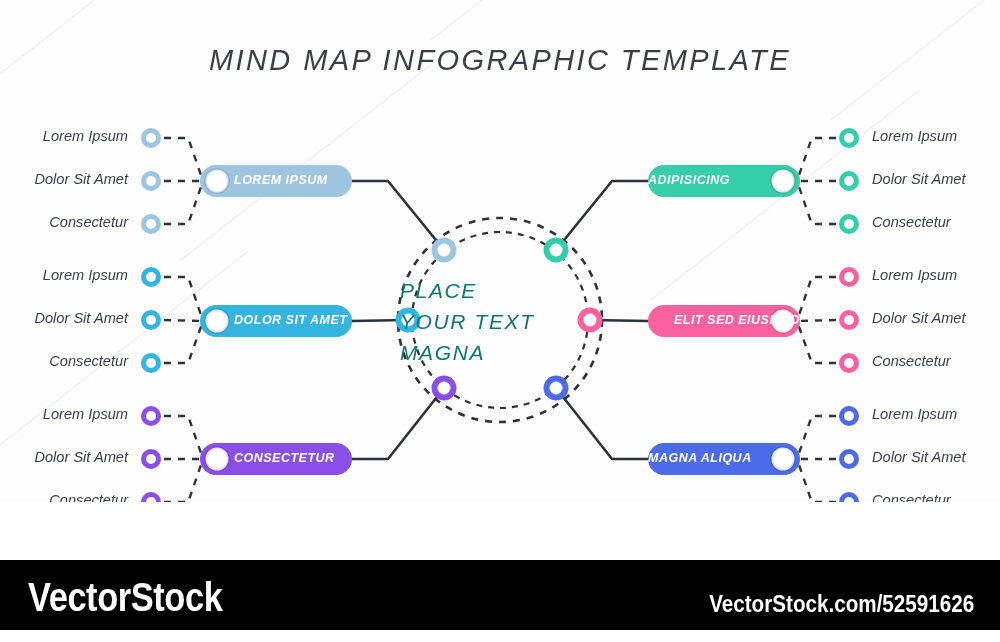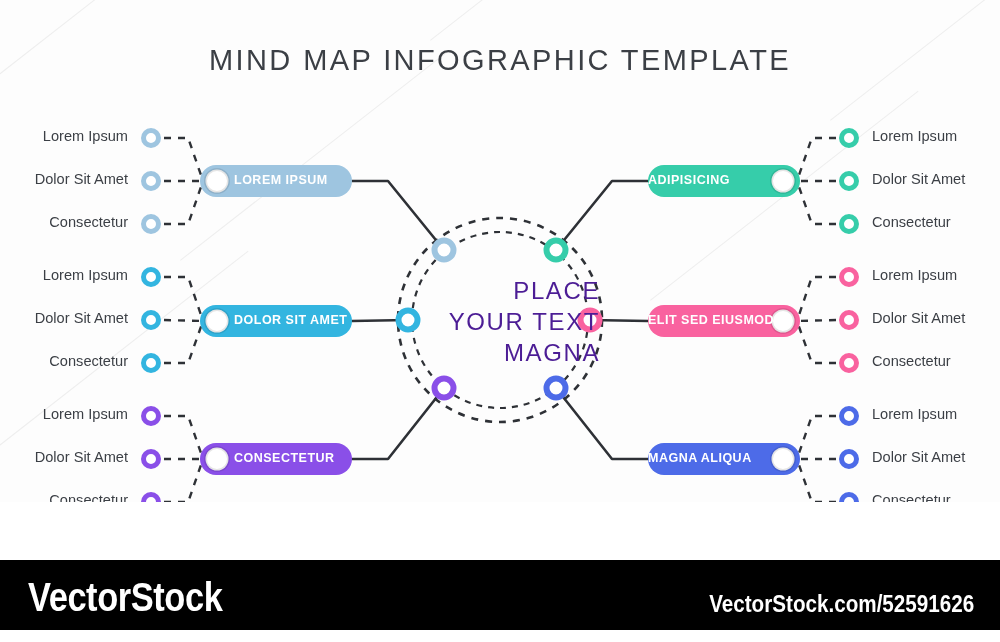--- a/index.html
+++ b/index.html
@@ -3,39 +3,39 @@
 <meta charset="utf-8">
 <style>
   html,body{margin:0;padding:0;}
   body{
     width:1000px;height:642px;
     background:#ffffff;
     font-family:"Liberation Sans","DejaVu Sans",sans-serif;
     overflow:hidden;
     position:relative;
   }
-  #stage{position:absolute;left:0;top:0;width:1000px;height:502px;background:#fdfdfd;overflow:hidden;}
+  #stage{position:absolute;left:0;top:0;width:1000px;height:502px;background:#fdfdfd;overflow:hidden;font-style:italic;}
   #diagram{position:absolute;left:0;top:0;}
 
   .wm-line{position:absolute;height:1px;background:#eeeeee;transform-origin:0 0;}
 
   .title{
     position:absolute;left:0;top:44px;width:1000px;
     text-align:center;
     font-size:29px;
     letter-spacing:2.4px;
     color:#3b3f45;
     font-weight:300;
     white-space:nowrap;
   }
 
   .center-text{
     position:absolute;left:400px;top:275px;width:200px;
-    text-align:right;color:#4c1d95;
-    font-size:24px;letter-spacing:1.6px;font-weight:300;line-height:31px;
+    text-align:left;color:#0f766e;
+    font-size:21px;letter-spacing:1.6px;font-weight:300;line-height:31px;
   }
   .center-text div{white-space:nowrap;}
 
   .pill-label{
     position:absolute;color:#ffffff;font-size:12.5px;font-weight:bold;
     letter-spacing:.5px;white-space:nowrap;
   }
   .leaf-label{
     position:absolute;color:#3b3f45;font-size:14.6px;white-space:nowrap;
   }
@@ -161,21 +161,21 @@
       <div class="leaf-label left" style="top: 310px; left: 0px; width: 128px;">Dolor Sit Amet</div>
       <div class="leaf-label left" style="top: 353px; left: 0px; width: 128px;">Consectetur</div>
       <div class="pill-label" style="top: 451px; left: 234px;">CONSECTETUR</div>
       <div class="leaf-label left" style="top: 406px; left: 0px; width: 128px;">Lorem Ipsum</div>
       <div class="leaf-label left" style="top: 449px; left: 0px; width: 128px;">Dolor Sit Amet</div>
       <div class="leaf-label left" style="top: 492px; left: 0px; width: 128px;">Consectetur</div>
       <div class="pill-label" style="top: 173px; left: 648px; width: 118px; text-align: left;">ADIPISICING</div>
       <div class="leaf-label right" style="top: 128px; left: 872px;">Lorem Ipsum</div>
       <div class="leaf-label right" style="top: 171px; left: 872px;">Dolor Sit Amet</div>
       <div class="leaf-label right" style="top: 214px; left: 872px;">Consectetur</div>
-      <div class="pill-label" style="top: 313px; left: 648px; width: 118px; text-align: right;">ELIT SED EIUSMOD</div>
+      <div class="pill-label" style="top: 313px; left: 648px; width: 118px; text-align: right; padding-left: 26px;">ELIT SED EIUSMOD</div>
       <div class="leaf-label right" style="top: 267px; left: 872px;">Lorem Ipsum</div>
       <div class="leaf-label right" style="top: 310px; left: 872px;">Dolor Sit Amet</div>
       <div class="leaf-label right" style="top: 353px; left: 872px;">Consectetur</div>
       <div class="pill-label" style="top: 451px; left: 648px; width: 118px; text-align: left;">MAGNA ALIQUA</div>
       <div class="leaf-label right" style="top: 406px; left: 872px;">Lorem Ipsum</div>
       <div class="leaf-label right" style="top: 449px; left: 872px;">Dolor Sit Amet</div>
       <div class="leaf-label right" style="top: 492px; left: 872px;">Consectetur</div>
     </div>
 </div>
 

